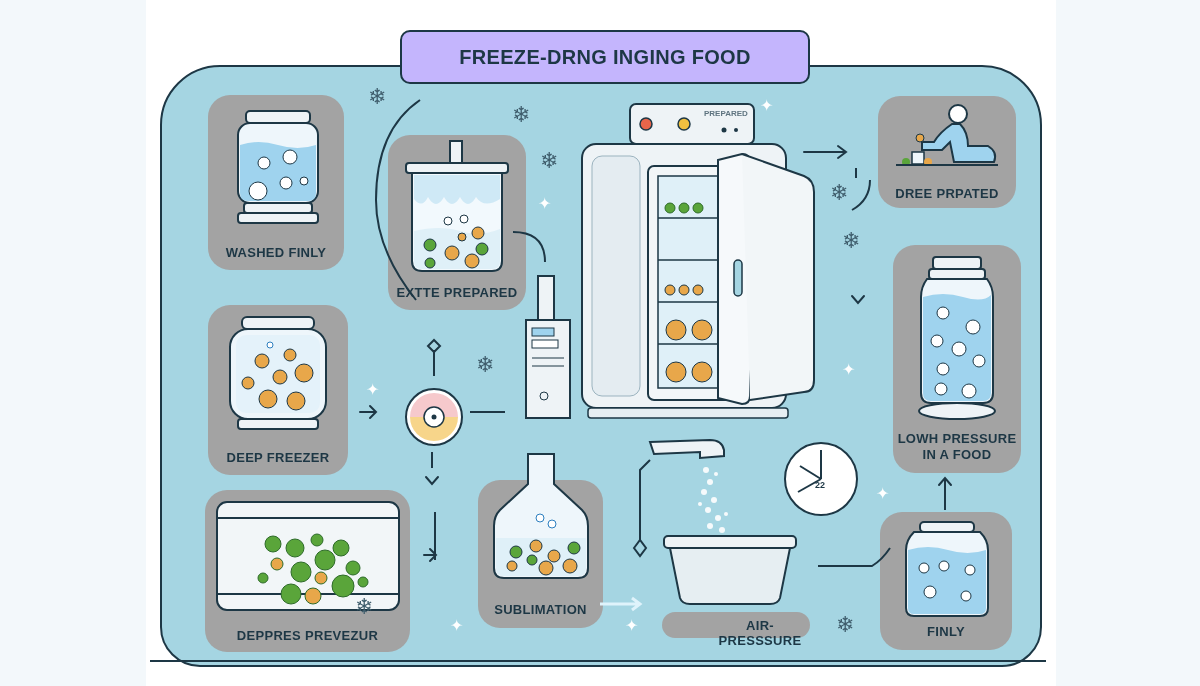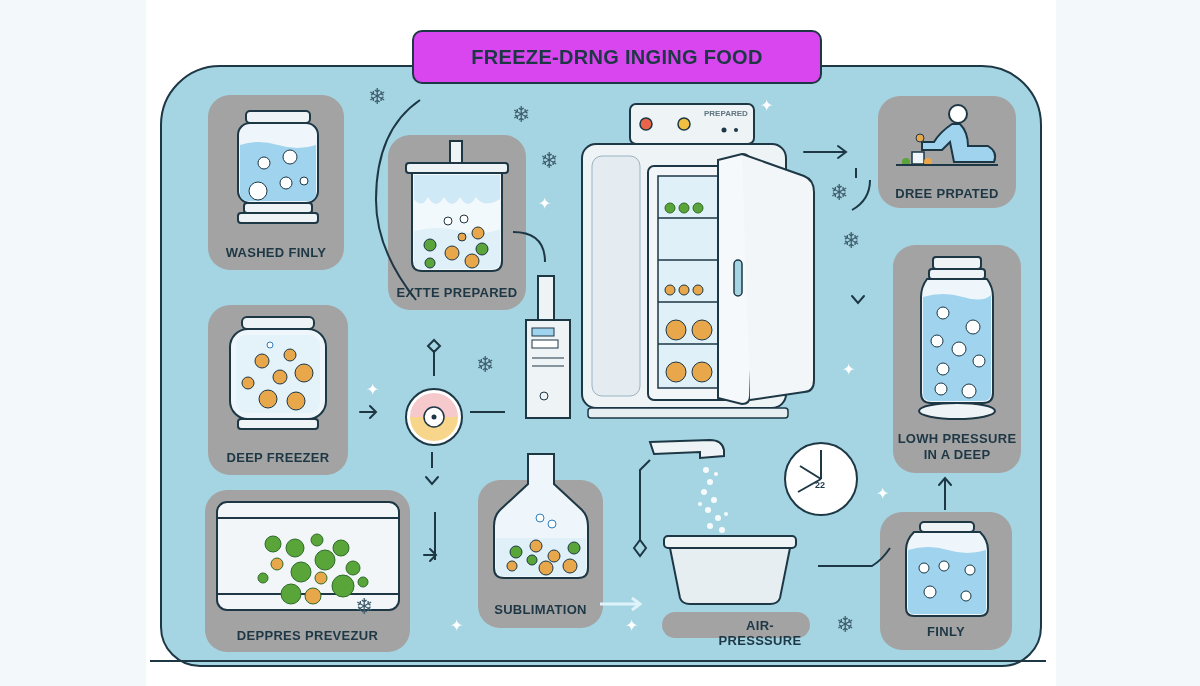--- a/index.html
+++ b/index.html
@@ -1,20 +1,20 @@
 <!DOCTYPE html>
 <html><head>
 <meta charset="utf-8">
 <style>
   html, body { margin:0; padding:0; }
   body { width:1200px; height:686px; position:relative; overflow:hidden; background:#f3f8fb; font-family:"Liberation Sans", sans-serif; }
   .canvas { position:absolute; left:146px; top:0; width:910px; height:686px; background:#ffffff; }
   .panel { position:absolute; left:160px; top:65px; width:878px; height:598px; background:#a5d5e2; border:2px solid #1d3745; border-radius:60px 60px 40px 40px; }
   .baseline { position:absolute; left:150px; top:660px; width:896px; height:2px; background:#1d3745; }
-  .title-box { position:absolute; left:412px; top:30px; width:406px; height:50px; background:#d946ef; border:2px solid #1d3745; border-radius:10px; display:flex; align-items:center; justify-content:center; }
+  .title-box { position:absolute; left:400px; top:30px; width:406px; height:50px; background:#c4b5fd; border:2px solid #1d3745; border-radius:10px; display:flex; align-items:center; justify-content:center; }
   .title-box span { font-weight:bold; font-size:20px; color:#1d3745; letter-spacing:0.3px; }
   .card { position:absolute; background:#a3a3a3; border-radius:22px;text-decoration:underline; }
   .card .label { position:absolute; left:0; right:0; text-align:center; font-weight:bold; font-size:13px; color:#1d3745; letter-spacing:0.3px; }
   .art { position:absolute; }
   .ico { position:absolute; color:#1d3745; font-size:18px; }
   .snow { position:absolute; color:#3f5d6c; font-size:22px; }
   .spark { position:absolute; color:#fff; font-size:16px; }
   svg { overflow:visible; }
 </style>
 </head>
@@ -173,21 +173,21 @@
         <circle cx="24" cy="88" r="6"></circle>
       <circle cx="46" cy="96" r="7"></circle>
         <circle cx="66" cy="108" r="6"></circle>
         <circle cx="30" cy="116" r="6"></circle>
       <circle cx="28" cy="136" r="6"></circle>
         <circle cx="56" cy="138" r="7"></circle>
     </g>
     <ellipse cx="44" cy="158" rx="38" ry="8" fill="#eef3f6" stroke="#1d3745" stroke-width="2"></ellipse>
   </svg>
   <div class="label" style="top:186px;">LOWH PRESSURE</div>
-  <div class="label" style="top:202px;">IN A DEEP</div>
+  <div class="label" style="top:202px;">IN A FOOD</div>
 </div>
 
 <div class="card" style="left:878px;top:96px;width:138px;height:112px;">
   <svg class="art" style="left:16px;top:6px;" width="110" height="70" viewBox="0 0 110 70">
     <circle cx="64" cy="12" r="9" fill="#fff" stroke="#1d3745" stroke-width="2"></circle>
     <path d="M58 22 Q46 30 40 40 L28 40 L28 48 L48 48 L56 40 L60 60 L100 60 Q104 50 94 44 L74 44 Q74 30 66 22Z" fill="#9fd3ee" stroke="#1d3745" stroke-width="2"></path>
     <rect x="18" y="50" width="12" height="12" fill="#eef6fb" stroke="#1d3745" stroke-width="1.5"></rect>
     <circle cx="12" cy="60" r="4" fill="#5aa53a"></circle>
       <circle cx="34" cy="60" r="4" fill="#e8a74a"></circle>
     <circle cx="26" cy="36" r="4" fill="#e8a74a" stroke="#1d3745" stroke-width="1"></circle>

